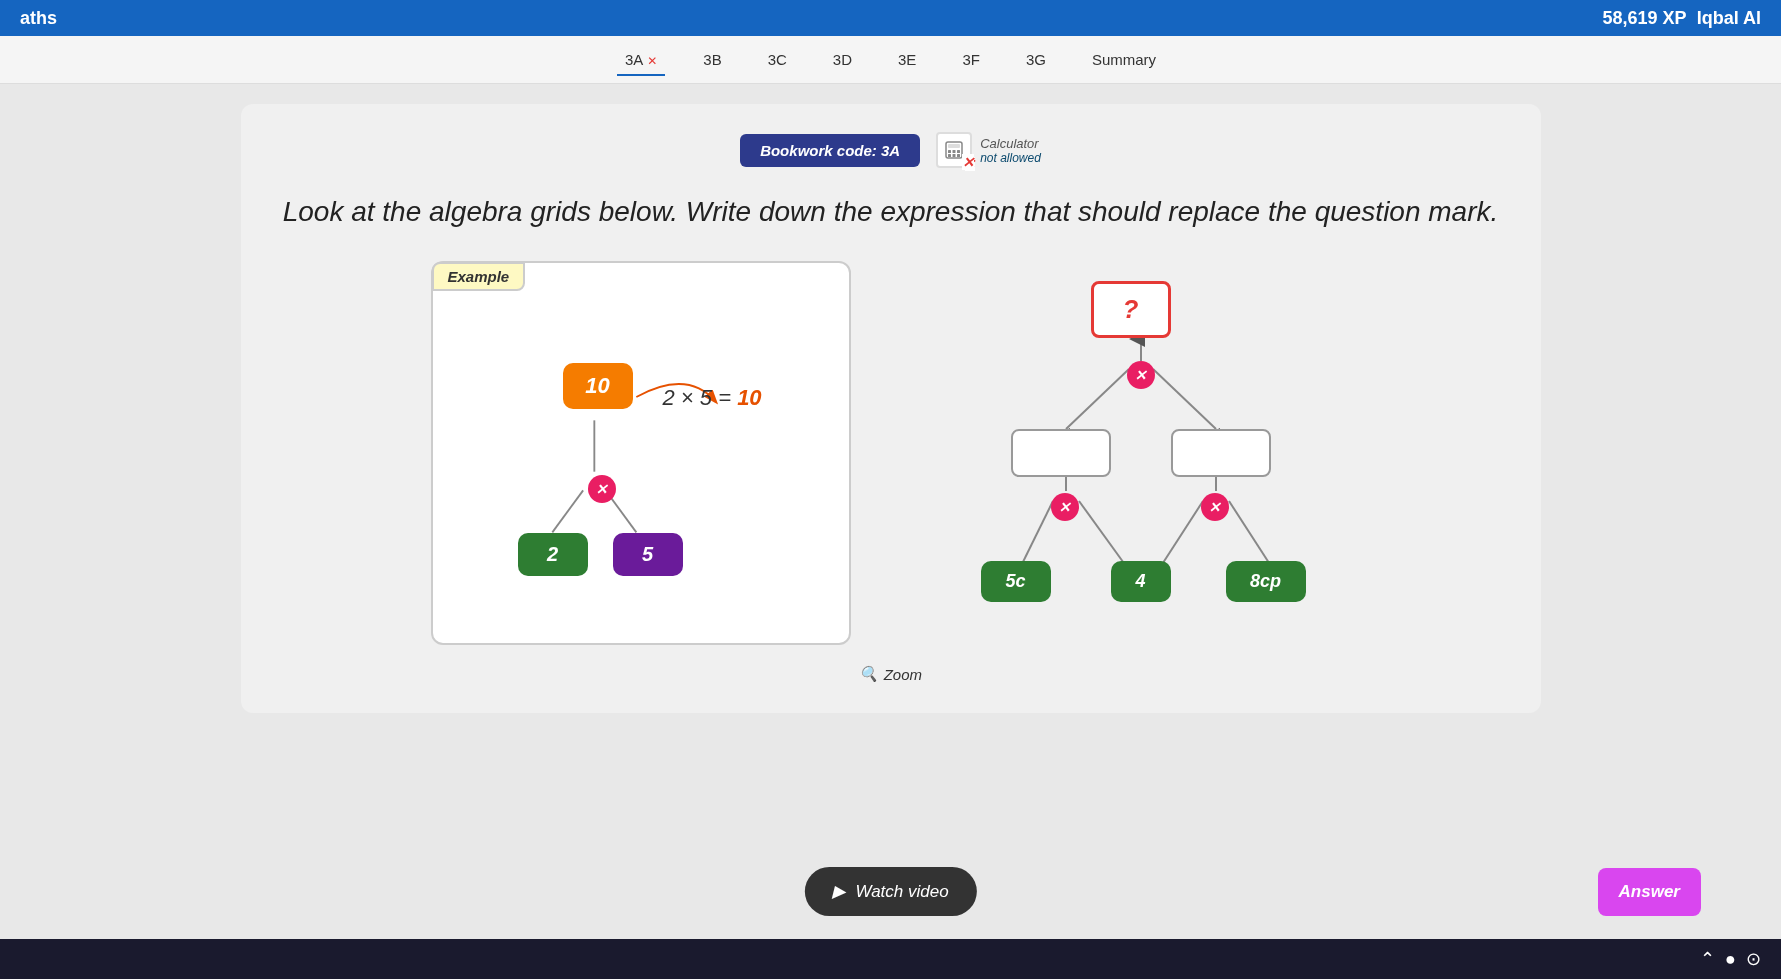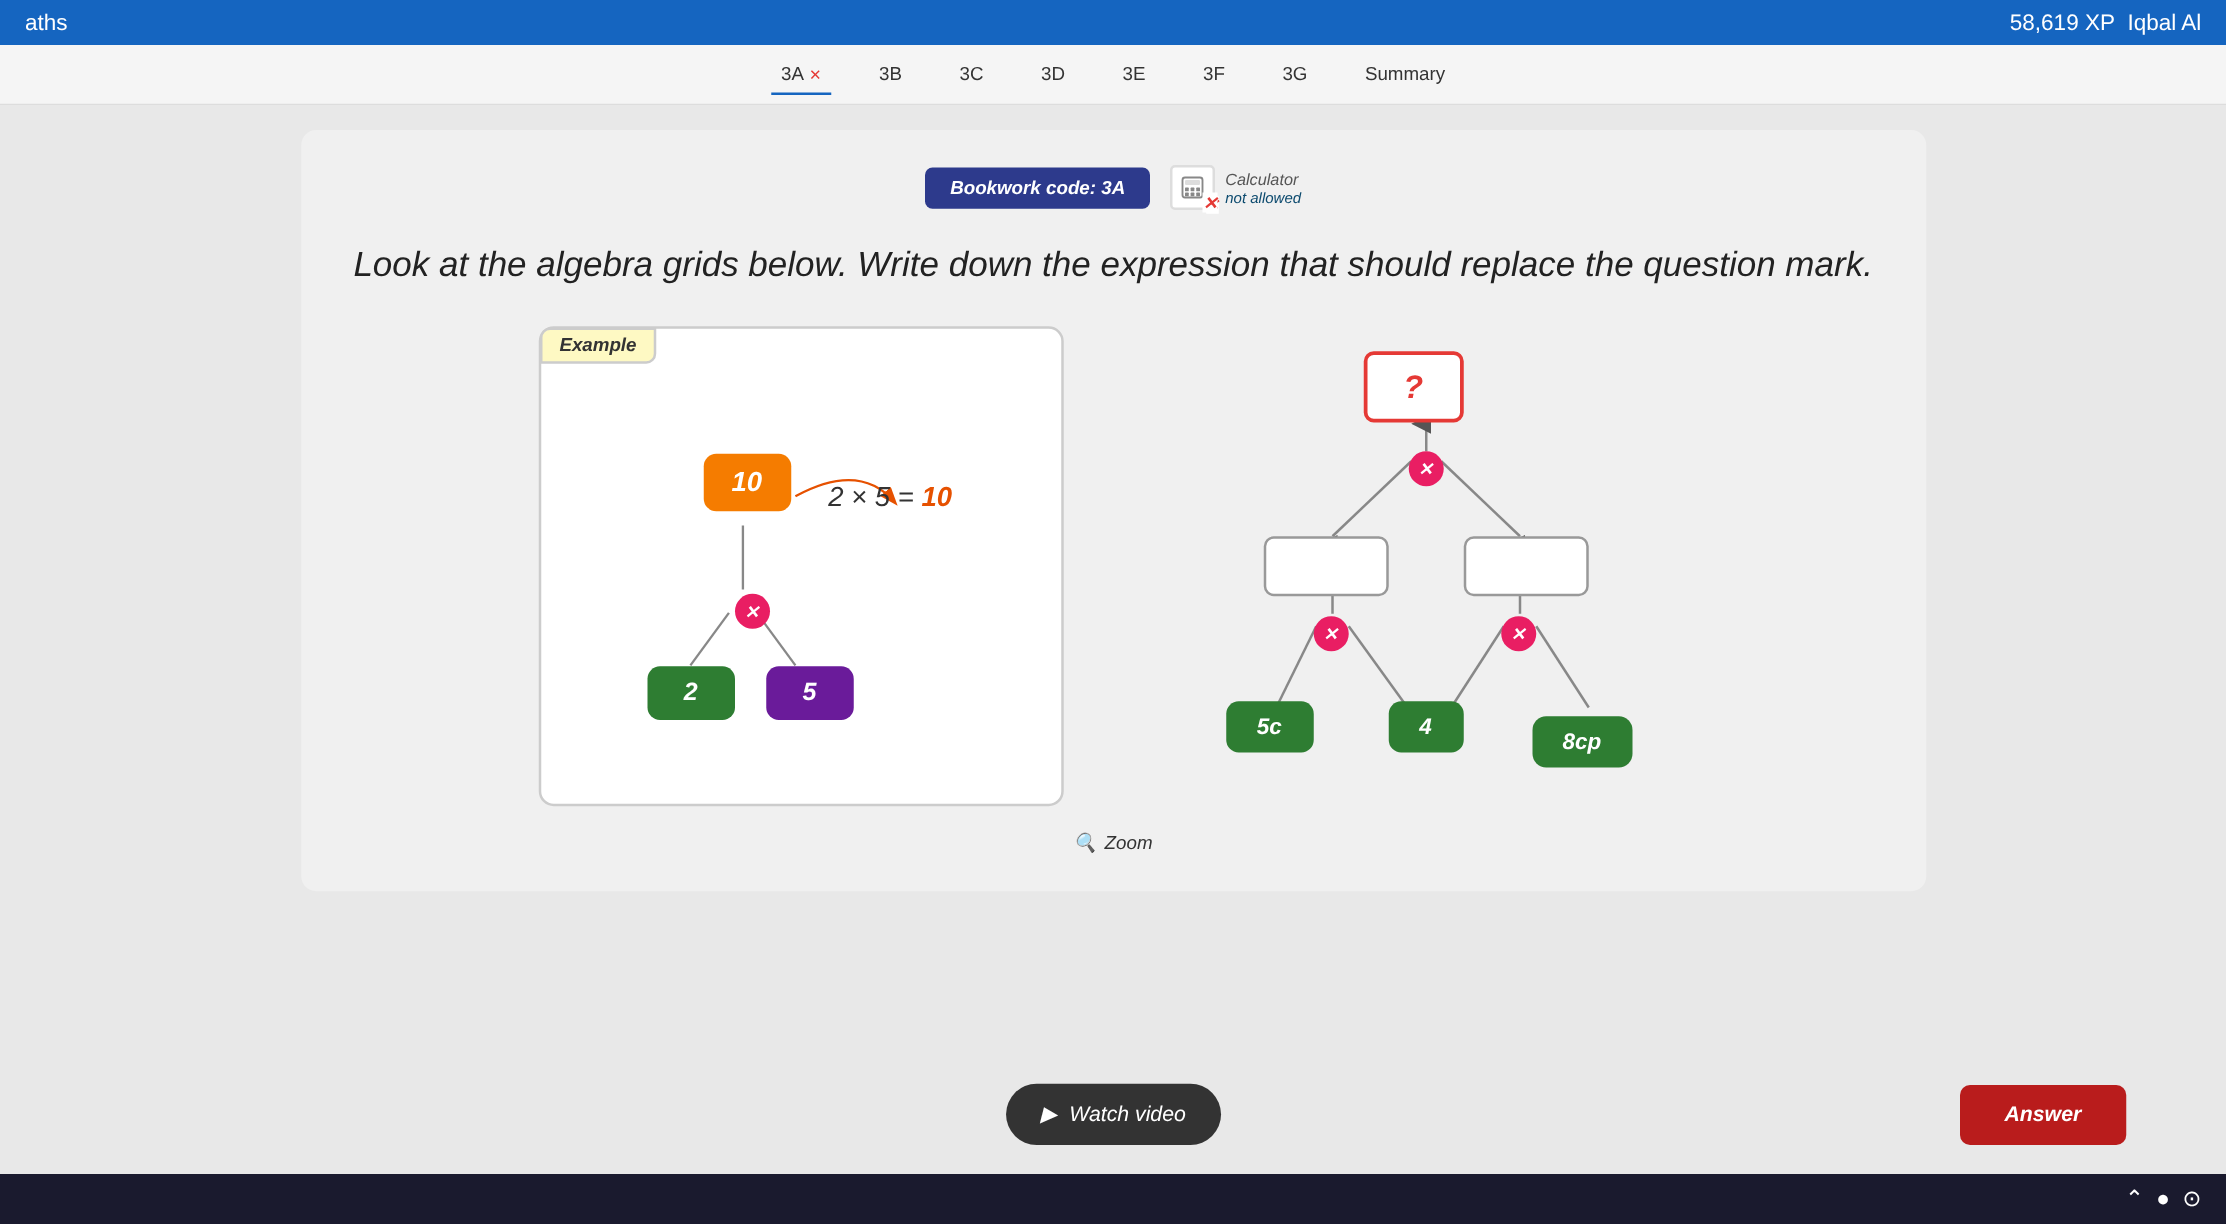--- a/index.html
+++ b/index.html
@@ -15,21 +15,21 @@
     
     .top-bar {
       background: #1565c0;
       height: 26px;
       display: flex;
       align-items: center;
       justify-content: space-between;
       padding: 18px 20px;
       color: white;
       font-size: 18px;
-      font-weight: normal;
+      font-weight: bold;
     }
 
     
     .tab-bar {
       background: #f5f5f5;
       height: 48px;
       display: flex;
       align-items: center;
       justify-content: center;
       gap: 30px;
@@ -306,24 +306,24 @@
       align-items: center;
       gap: 10px;
       cursor: pointer;
     }
 
     
     .answer-btn {
       position: absolute;
       bottom: 30px;
       right: 60px;
-      background: #b91c1c;
+      background: #d946ef;
       color: white;
       border-radius: 8px;
-      padding: 14px 36px;
+      padding: 14px 21px;
       font-size: 17px;
       font-weight: bold;
       cursor: pointer;
     }
 
     
     .taskbar {
       position: fixed;
       bottom: 0;
       left: 0;
@@ -463,21 +463,21 @@
         <div class="node-empty" style="position:absolute;top:168px;left:240px;"></div>
 
         <div class="multiply-circle" style="position:absolute;top:232px;left:120px;">✕</div>
 
         <div class="multiply-circle" style="position:absolute;top:232px;left:270px;">✕</div>
 
         <div class="node-green" style="position:absolute;top:300px;left:50px;min-width:70px;padding:10px 16px;font-size:18px;">5c</div>
 
         <div class="node-green" style="position:absolute;top:300px;left:180px;min-width:60px;padding:10px 20px;font-size:18px;">4</div>
 
-        <div class="node-green" style="position:absolute;top:312px;left:295px;min-width:80px;padding:10px 8px;font-size:18px;border-radius:11px;">8cp</div>
+        <div class="node-green" style="position:absolute;top:300px;left:295px;min-width:80px;padding:10px 8px;font-size:18px;">8cp</div>
       </div>
     </div>
 
     <div class="bottom-bar">
       <div class="zoom-btn">
         <span>🔍</span>
         <span>Zoom</span>
       </div>
     </div>
 

